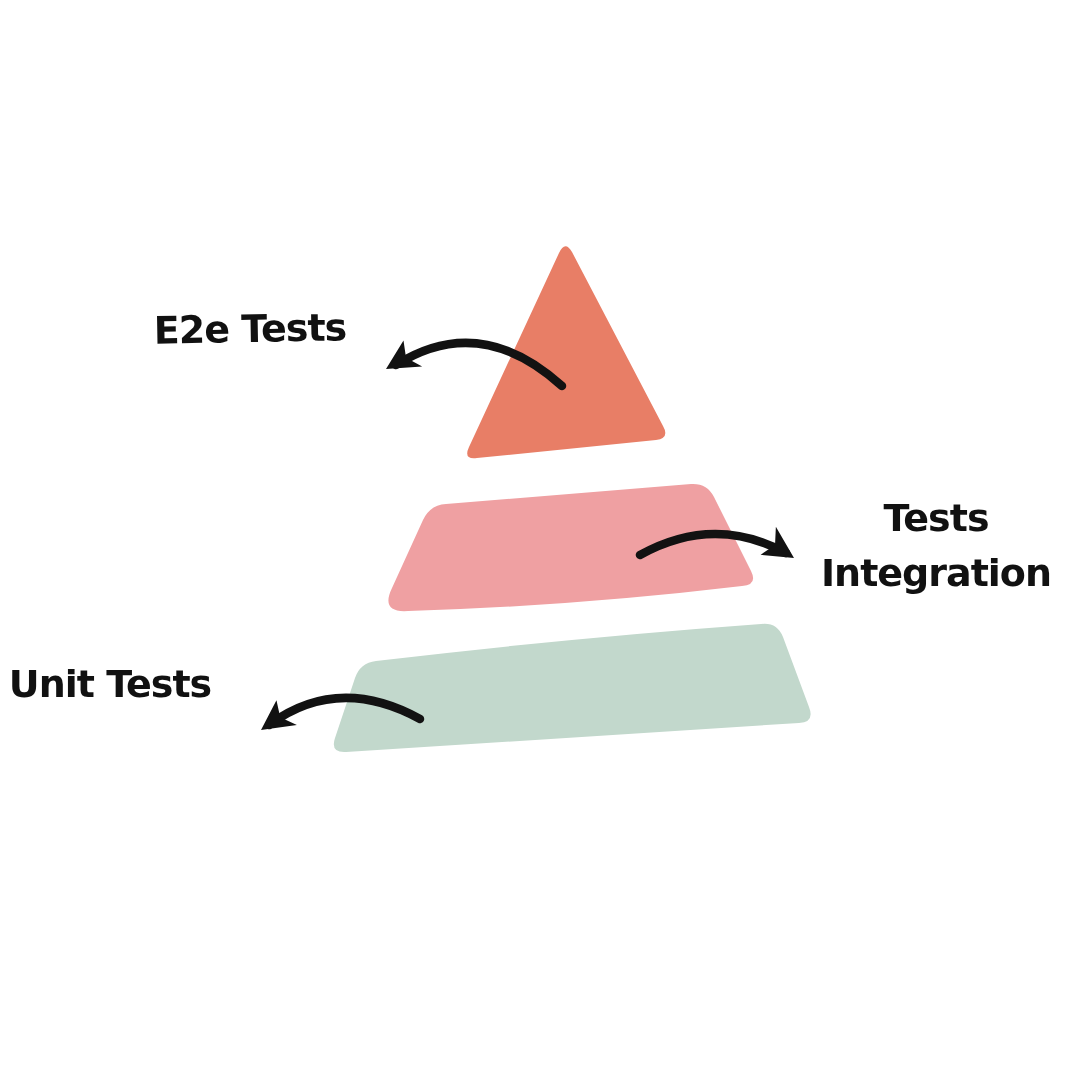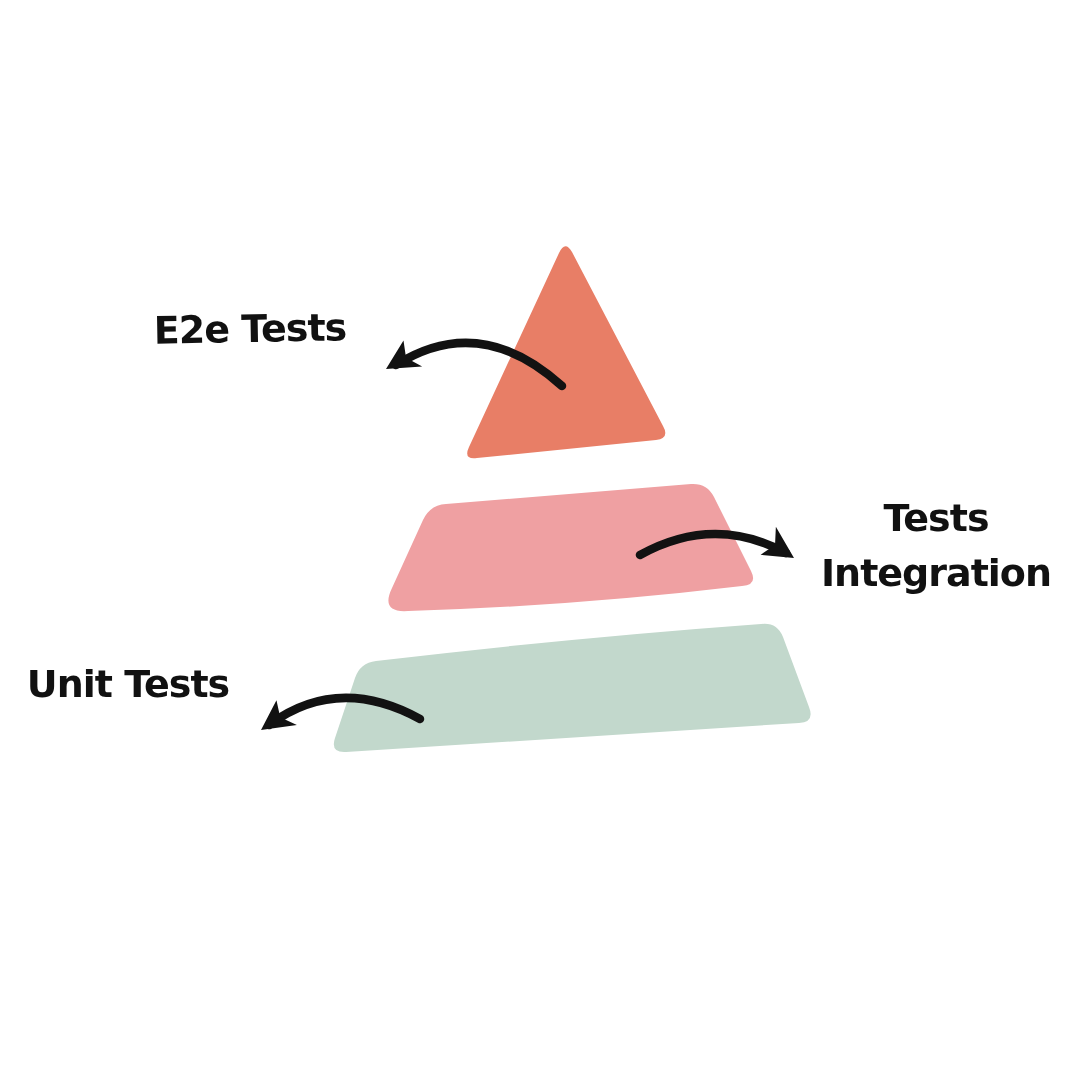--- a/index.html
+++ b/index.html
@@ -27,21 +27,21 @@
     font-weight: 700;
     font-size: 38px;
     letter-spacing: -1px;
     color: #111111;
     white-space: nowrap;
     text-align: center;
   }
   .label-e2e   { left: 250px; top: 329px; transform: translate(-50%,-50%) rotate(-1deg); }
   .label-integration { left: 936px; top: 546px; line-height: 55px; }
   .label-integration span { display: block; }
-  .label-unit  { left: 128px; top: 684px; }
+  .label-unit  { left: 110px; top: 684px; }
   .arrow-line {
     fill: none;
     stroke-width: 8.5;
     stroke-linecap: round;
   }
 </style>
 </head>
 <body>
 
 <div class="canvas">

